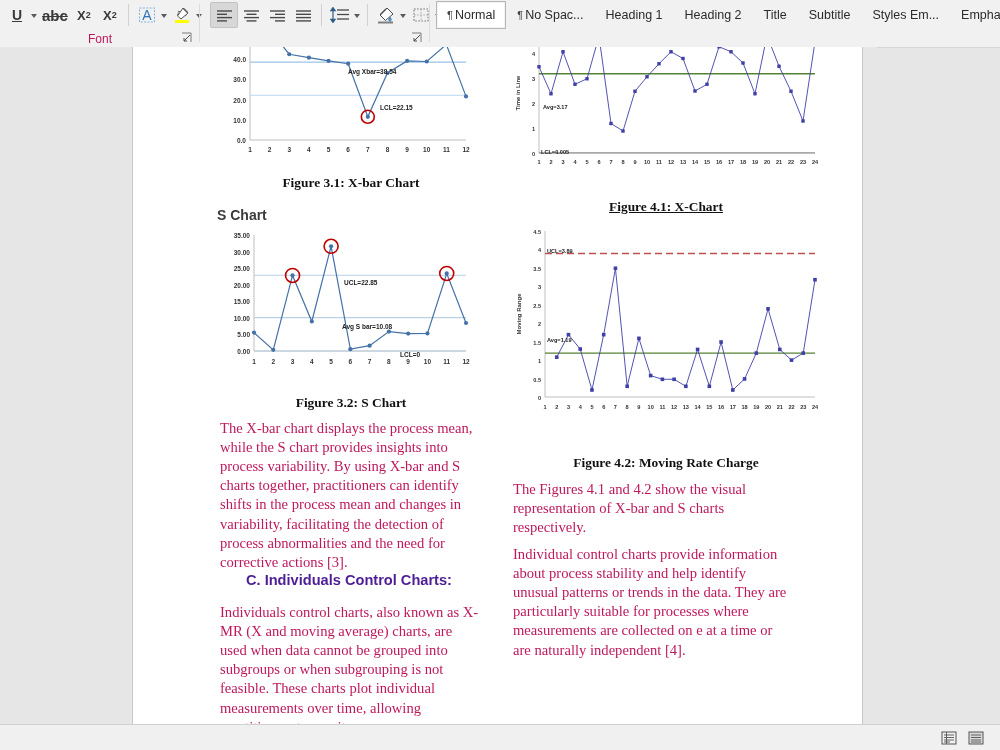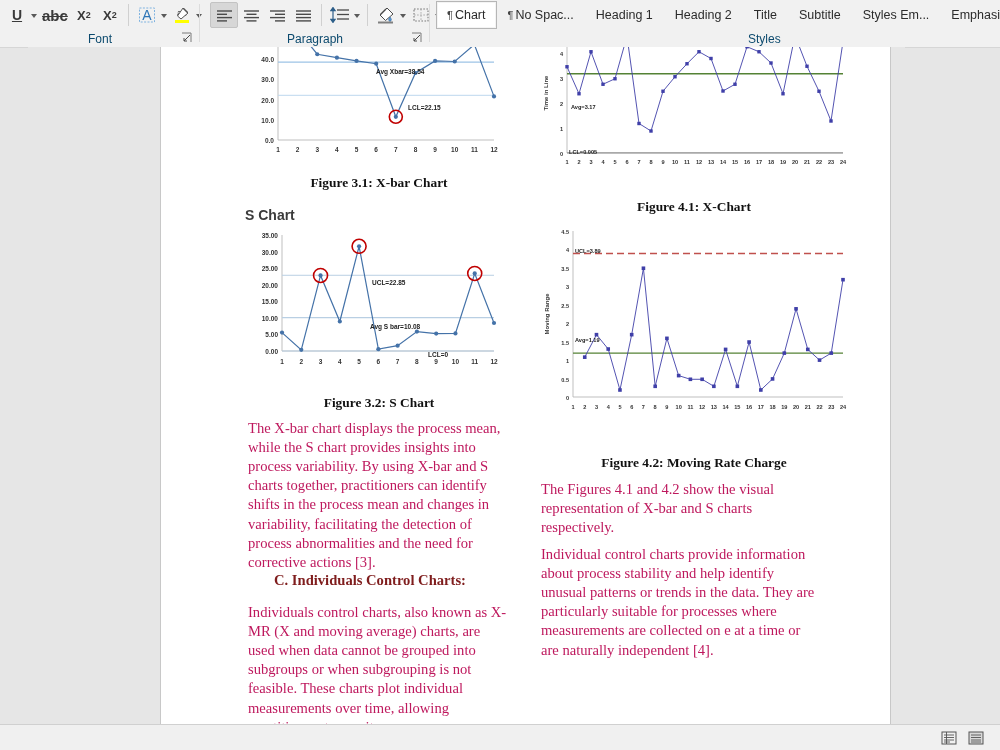--- a/index.html
+++ b/index.html
@@ -26,41 +26,41 @@
     display:inline-block;width:9px;height:24px;position:relative;
   }
   .caret::after{
     content:"";position:absolute;left:1px;top:11px;
     border-left:3.5px solid transparent;border-right:3.5px solid transparent;
     border-top:4px solid #5a5a5a;
   }
   .sep{width:1px;height:22px;background:#d0d0d0;margin:0 5px;}
   .grp-label{
     position:absolute;bottom:1px;width:100%;text-align:center;
-    font-size:12px;color:#0c4a6e;
+    font-size:12px;color:#be185d;
   }
   .grp-divider{position:absolute;top:4px;width:1px;height:38px;background:#dcdcdc;}
   .dlg-launch{
     position:absolute;bottom:4px;width:11px;height:11px;
     font-size:9px;color:#666;
   }
   .dlg-launch svg{display:block;}
   
   #styles-gallery{position:absolute;top:1px;left:436px;height:30px;display:flex;align-items:stretch;}
   .style-item{
     display:flex;align-items:center;justify-content:center;
     padding:0 10px;font-size:12.5px;color:#2b2b2b;white-space:nowrap;
     border:1px solid transparent;height:28px;box-sizing:border-box;
   }
   .style-item.selected{border:1px solid #b6b6b6;background:#ffffff;box-shadow:inset 0 0 0 1px #f4f4f4;}
   .pilcrow{font-size:11px;margin-right:2px;color:#444;}
   
   #doc-area{
     position:absolute;left:0;top:47px;width:877px;height:677px;
-    background:#e6e6e6;overflow:hidden;margin-left:28px;
+    background:#e6e6e6;overflow:hidden;
   }
   #page{
     position:absolute;left:132px;top:0;width:729px;height:677px;
     background:#ffffff;border-left:1px solid #c8c8c8;border-right:1px solid #c8c8c8;
   }
   #statusbar{
     position:absolute;left:0;top:724px;width:1000px;height:26px;
     background:#f0f0f0;border-top:1px solid #d0d0d0;
   }
   .sb-icon{position:absolute;top:5px;color:#555;}
@@ -71,22 +71,22 @@
   .body-text{
     font-family:"Liberation Serif", serif;
     font-size:14.6px;line-height:1.31;color:#be185d;
     text-align:left;
   }
   .fig-caption{
     font-family:"Liberation Serif", serif;
     font-size:13.4px;font-weight:bold;color:#111;text-align:center;
   }
   .sec-head{
-    font-family:Liberation Serif, serif;
-    font-size:14.6px;font-weight:bold;color:#7f1d1d;
+    font-family:Liberation Sans, sans-serif;
+    font-size:14.6px;font-weight:bold;color:#4c1d95;
     margin-left:26px;
   }
   .chart-title{
     font-family:"Liberation Sans", sans-serif;
     font-weight:bold;font-size:14px;color:#3b3b3b;
   }
   .chart-wrap{position:relative;}
   svg.chart{display:block;}
 </style>
 </head>
@@ -206,38 +206,34 @@
       <span class="caret"></span>
       <span class="ic">
         <svg width="18" height="16" viewBox="0 0 18 16">
             <rect x="2" y="2" width="14" height="12" fill="none" stroke="#7a7a7a" stroke-width="1.1" stroke-dasharray="1.6,1.5"></rect>
             <line x1="9" y1="2" x2="9" y2="14" stroke="#9a9a9a" stroke-width="0.8" stroke-dasharray="1.6,1.5"></line>
             <line x1="2" y1="8" x2="16" y2="8" stroke="#9a9a9a" stroke-width="0.8" stroke-dasharray="1.6,1.5"></line>
           </svg>
       </span>
       <span class="caret"></span>
     </div>
-    <div class="grp-label">Paragraph</div>
     <div class="dlg-launch" style="right:8px;">
       <svg width="11" height="11" viewBox="0 0 11 11">
           <path d="M1 1 H10 V10" fill="none" stroke="#7a7a7a" stroke-width="1"></path>
           <path d="M9 3 L3 9 M3 9 H6 M3 9 V6" stroke="#4a4a4a" stroke-width="1" fill="none"></path>
         </svg>
     </div>
     <div class="grp-divider" style="right:0;"></div>
   </div>
 
-  <div class="rb-group" style="left:430px;width:570px;">
-    <div class="grp-label" style="left:0;width:660px;text-align:left;padding-left:318px;box-sizing:border-box;">Styles</div>
-  </div>
 
   <div id="styles-gallery">
     <div class="style-item selected">
         <span class="pilcrow">¶</span>
-        <span>Chart</span>
+        <span>Normal</span>
       </div>
     <div class="style-item">
         <span class="pilcrow">¶</span>
         <span>No Spac...</span>
       </div>
     <div class="style-item">
         <span>Heading 1</span>
       </div>
     <div class="style-item">
         <span>Heading 2</span>
@@ -424,21 +420,21 @@
             <rect x="254.3" y="-13.200000000000014" width="3.4" height="3.4" fill="#3f3fa8"></rect>
             <rect x="266.3" y="17.549999999999986" width="3.4" height="3.4" fill="#3f3fa8"></rect>
             <rect x="278.3" y="42.54999999999999" width="3.4" height="3.4" fill="#3f3fa8"></rect>
             <rect x="290.3" y="72.3" width="3.4" height="3.4" fill="#3f3fa8"></rect>
             <rect x="302.3" y="-6.95" width="3.4" height="3.4" fill="#3f3fa8"></rect>
             <text x="32" y="62" font-size="5.6" font-family="Liberation Sans, sans-serif" font-weight="bold" fill="#222">Avg=3.17</text>
             <text x="30" y="107" font-size="5.6" font-family="Liberation Sans, sans-serif" font-weight="bold" fill="#222">LCL=0.005</text>
             <text x="0" y="0" font-size="6" font-family="Liberation Sans, sans-serif" font-weight="bold" fill="#333" text-anchor="middle" transform="translate(9,46) rotate(-90)">Time in Line</text>
           </svg>
       </div>
-      <div class="fig-caption" style="position:absolute;left:0;top:152px;width:310px;">Figure 4.1: X-Chart</div>
+      <div class="fig-caption" style="position:absolute;left:0;top:152px;width:310px;text-decoration:underline;">Figure 4.1: X-Chart</div>
 
       <div class="chart-wrap" style="position:absolute;left:0;top:176px;width:310px;height:200px;">
         <svg class="chart" id="svg-mr" width="310" height="200" viewBox="0 0 310 200">
             <text x="30" y="11" text-anchor="end" font-size="5.6" font-family="Liberation Sans, sans-serif" font-weight="bold" fill="#333">4.5</text>
             <text x="30" y="29.444444444444457" text-anchor="end" font-size="5.6" font-family="Liberation Sans, sans-serif" font-weight="bold" fill="#333">4</text>
             <text x="30" y="47.888888888888886" text-anchor="end" font-size="5.6" font-family="Liberation Sans, sans-serif" font-weight="bold" fill="#333">3.5</text>
             <text x="30" y="66.33333333333334" text-anchor="end" font-size="5.6" font-family="Liberation Sans, sans-serif" font-weight="bold" fill="#333">3</text>
             <text x="30" y="84.77777777777777" text-anchor="end" font-size="5.6" font-family="Liberation Sans, sans-serif" font-weight="bold" fill="#333">2.5</text>
             <text x="30" y="103.22222222222223" text-anchor="end" font-size="5.6" font-family="Liberation Sans, sans-serif" font-weight="bold" fill="#333">2</text>
             <text x="30" y="121.66666666666667" text-anchor="end" font-size="5.6" font-family="Liberation Sans, sans-serif" font-weight="bold" fill="#333">1.5</text>

